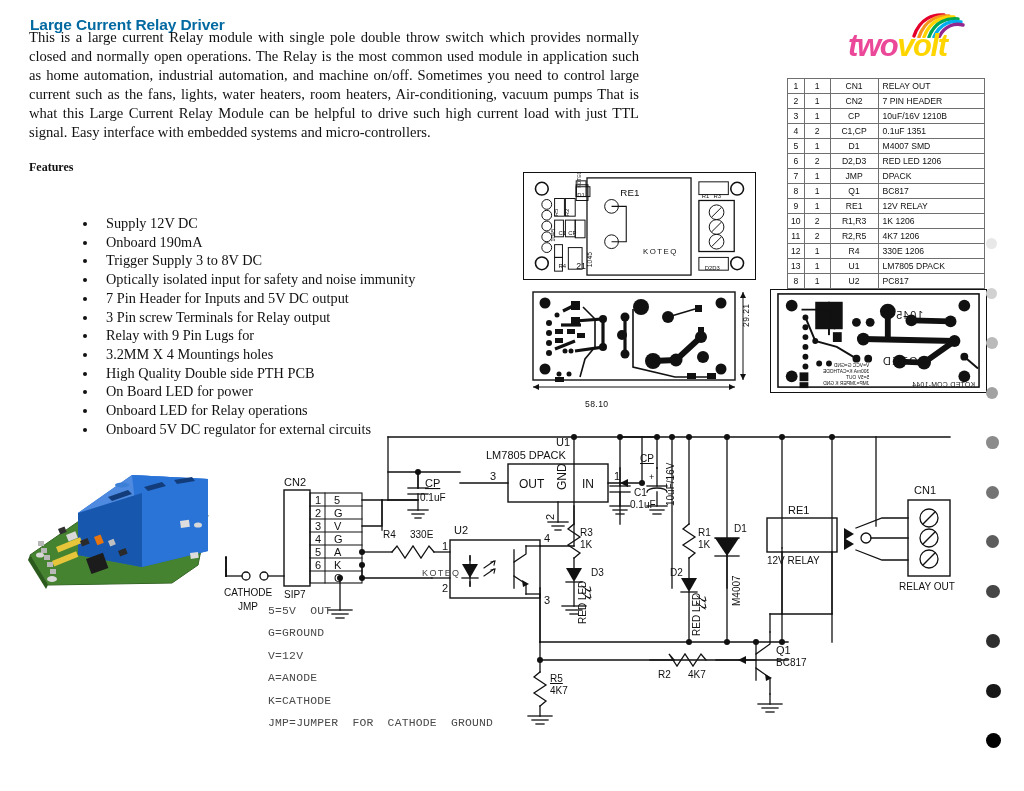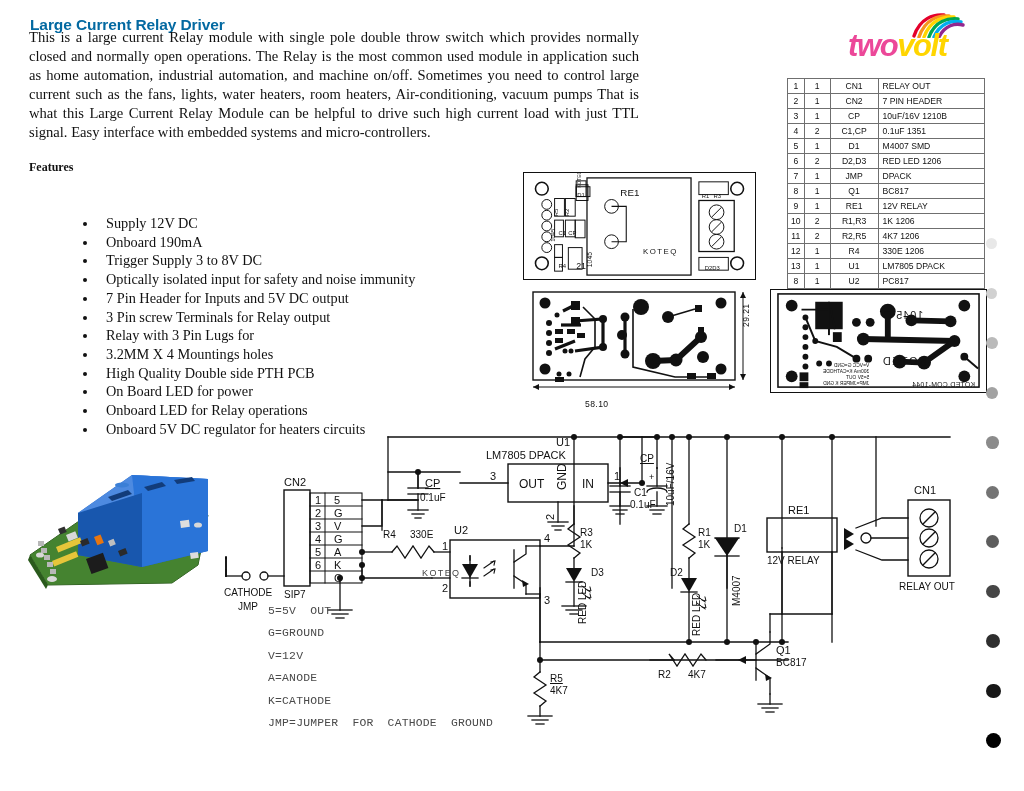--- a/index.html
+++ b/index.html
@@ -111,26 +111,26 @@
   <div id="title">Large Current Relay Driver</div>
   <div id="intro">This is a large current Relay module with single pole double throw switch which provides normally closed and normally open operations. The Relay is the most common used module in application such as home automation, industrial automation, and machine on/off. Sometimes you need to control large current such as the fans, lights, water heaters, room heaters, Air-conditioning, vacuum pumps That is what this Large Current Relay Module can be helpful to drive such high current load with just TTL signal. Easy interface with embedded systems and micro-controllers.</div>
   <div id="features-head">Features</div>
   <ul id="features">
       <li>Supply 12V DC</li>
       <li>Onboard 190mA</li>
       <li>Trigger Supply 3 to 8V DC</li>
       <li>Optically isolated input for safety and noise immunity</li>
       <li>7 Pin Header for Inputs and 5V DC output</li>
       <li>3 Pin screw Terminals for Relay output</li>
-      <li>Relay with 3 Pin Lugs for</li>
+      <li>Relay with 9 Pin Lugs for</li>
       <li>3.2MM X 4 Mountings holes</li>
       <li>High Quality Double side PTH PCB</li>
       <li>On Board LED for power</li>
       <li>Onboard LED for Relay operations</li>
-      <li>Onboard 5V DC regulator for heaters circuits</li>
+      <li>Onboard 5V DC regulator for external circuits</li>
     </ul>
 
   <div id="logo">
     <svg class="swoosh" viewBox="0 0 56 26">
       <g fill="none" stroke-width="3.4" stroke-linecap="round">
         <path d="M4 24 C 10 6, 24 2, 34 3" stroke="#e4002b"></path>
         <path d="M9 25 C 15 7, 29 3, 39 4" stroke="#f7941e"></path>
         <path d="M14 25 C 20 8, 34 4, 44 5" stroke="#ffd500"></path>
         <path d="M19 25 C 25 9, 38 6, 48 7" stroke="#00a651"></path>
         <path d="M24 25 C 30 11, 42 8, 51 10" stroke="#00aeef"></path>

